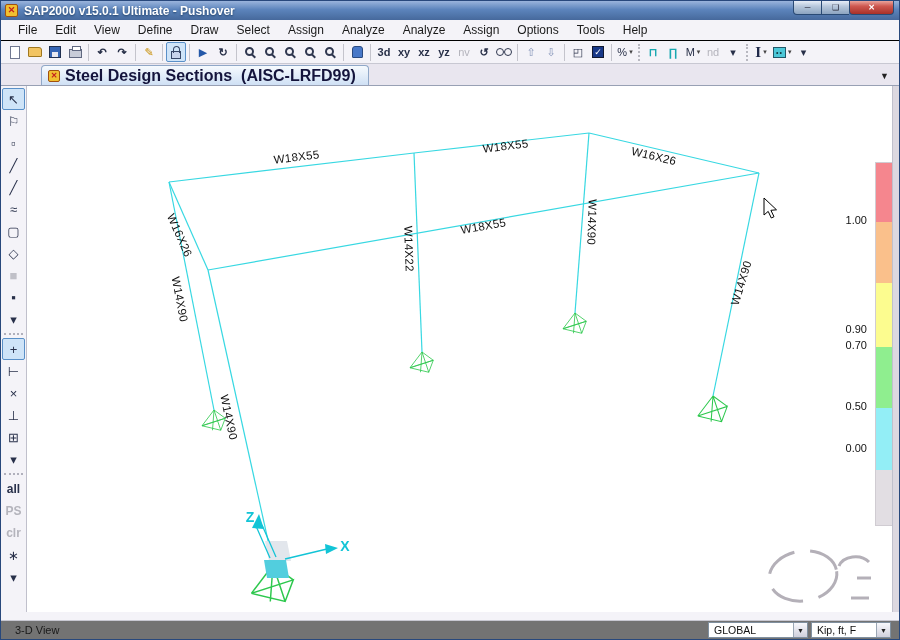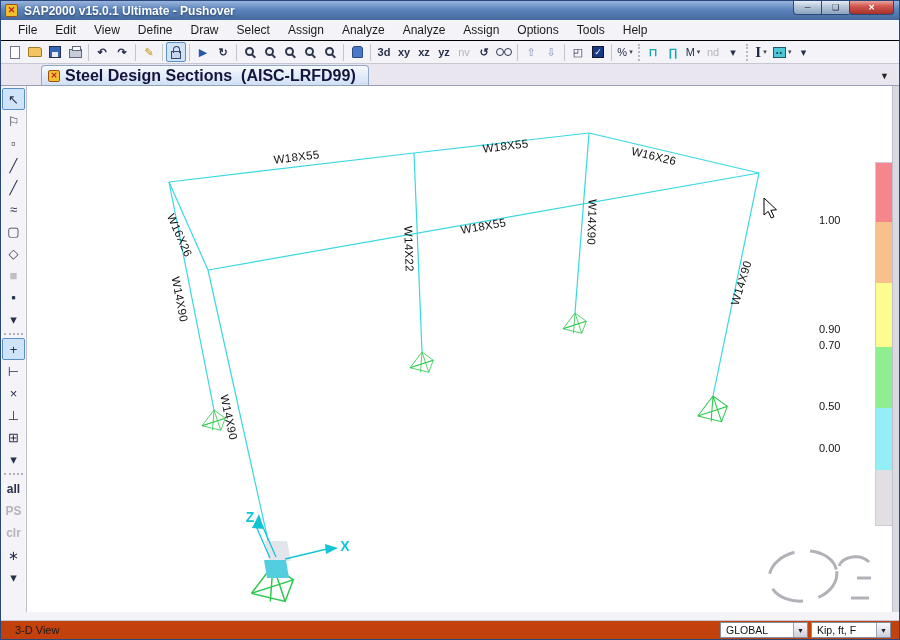--- a/index.html
+++ b/index.html
@@ -76,30 +76,30 @@
       border:1px solid transparent;border-radius:2px;font-size:13px;color:#28304a;}
   .lb.active{background:#cfe4f8;border-color:#5a90c8;}
   .lb.disabled{color:#b4b4bc;}
   .lb .tiny{font-size:12px;font-weight:bold;}
   .lsep{width:19px;border-top:2px dotted #b0b0bc;margin:3px 0;}
   .canvas{flex:1;background:#fff;position:relative;overflow:hidden;}
   .rstrip{flex:0 0 7px;background:#dcd8e0;border-left:1px solid #c0c0cc;}
   
   .legend{position:absolute;top:76px;left:848px;width:18px;border:1px solid #d0ccd2;}
   .legend-seg{width:100%;}
-  .legend-lab{position:absolute;left:792px;width:48px;font-size:11px;color:#111;}
-  
-  .statusbar{height:19px;flex:0 0 19px;background:#c2410c;border-top:1px solid #c8c8d2;
+  .legend-lab{position:absolute;left:792px;width:48px;text-align:right;font-size:11px;color:#111;}
+  
+  .statusbar{height:19px;flex:0 0 19px;background:#737373;border-top:1px solid #c8c8d2;
              display:flex;align-items:center;padding:0 8px 0 14px;font-size:11px;color:#1a1a1a;margin-top:8px;}
   .combo{display:flex;align-items:center;border:1px solid #8090a0;background:#fff;height:16px;
          font-size:10.5px;color:#111;margin-left:3px;}
   .combo .val{padding:0 3px 0 5px;flex:1;white-space:nowrap;}
   .combo .dbtn{width:14px;height:14px;background:linear-gradient(#f8f8fc,#d0d0dc);border-left:1px solid #9aa6b4;
          font-size:7px;display:flex;align-items:center;justify-content:center;color:#222;}
-  .c1{width:88px;} .c2{width:80px;}
+  .c1{width:100px;} .c2{width:80px;}
   svg text{font-family:"Liberation Sans",sans-serif;}
 </style>
 </head>
 <body>
 
 <div class="app">
 
   <div class="titlebar">
     <span class="app-icon">✕</span>
     <span class="title-text">SAP2000 v15.0.1 Ultimate  - Pushover</span>

